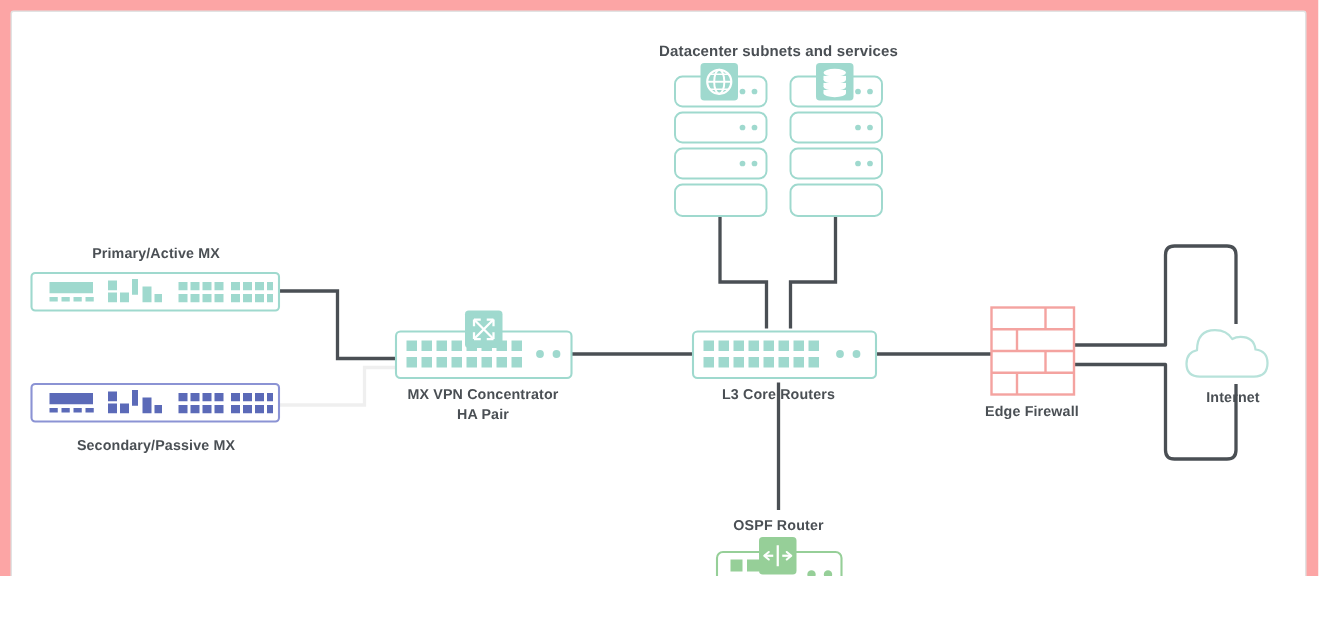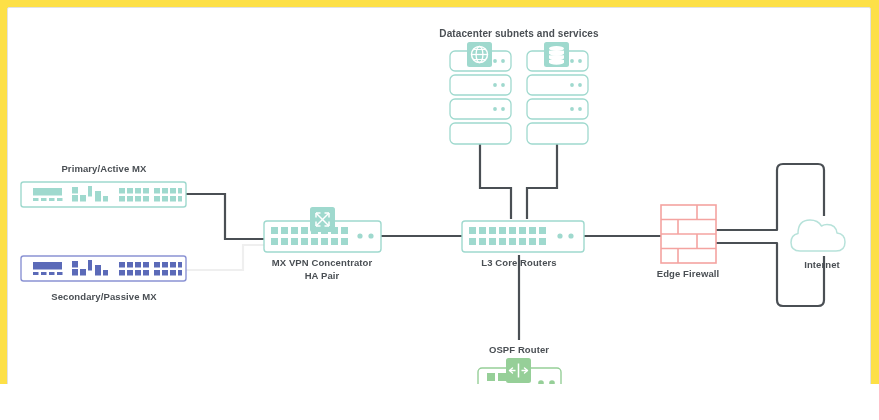--- a/index.html
+++ b/index.html
@@ -5,21 +5,21 @@
   html, body {
     margin: 0;
     padding: 0;
     background: #ffffff;
     font-family: "Liberation Sans", sans-serif;
   }
   #canvas {
     position: relative;
     width: 879px;
     height: 384px;
-    background: #fde047;
+    background: #fca5a5;
     overflow: hidden;
   }
   #frame {
     position: absolute;
     left: 7px;
     top: 7px;
     width: 864px;
     height: 404px;
     border: 1px solid #e2e2e2;
     border-radius: 2px;

